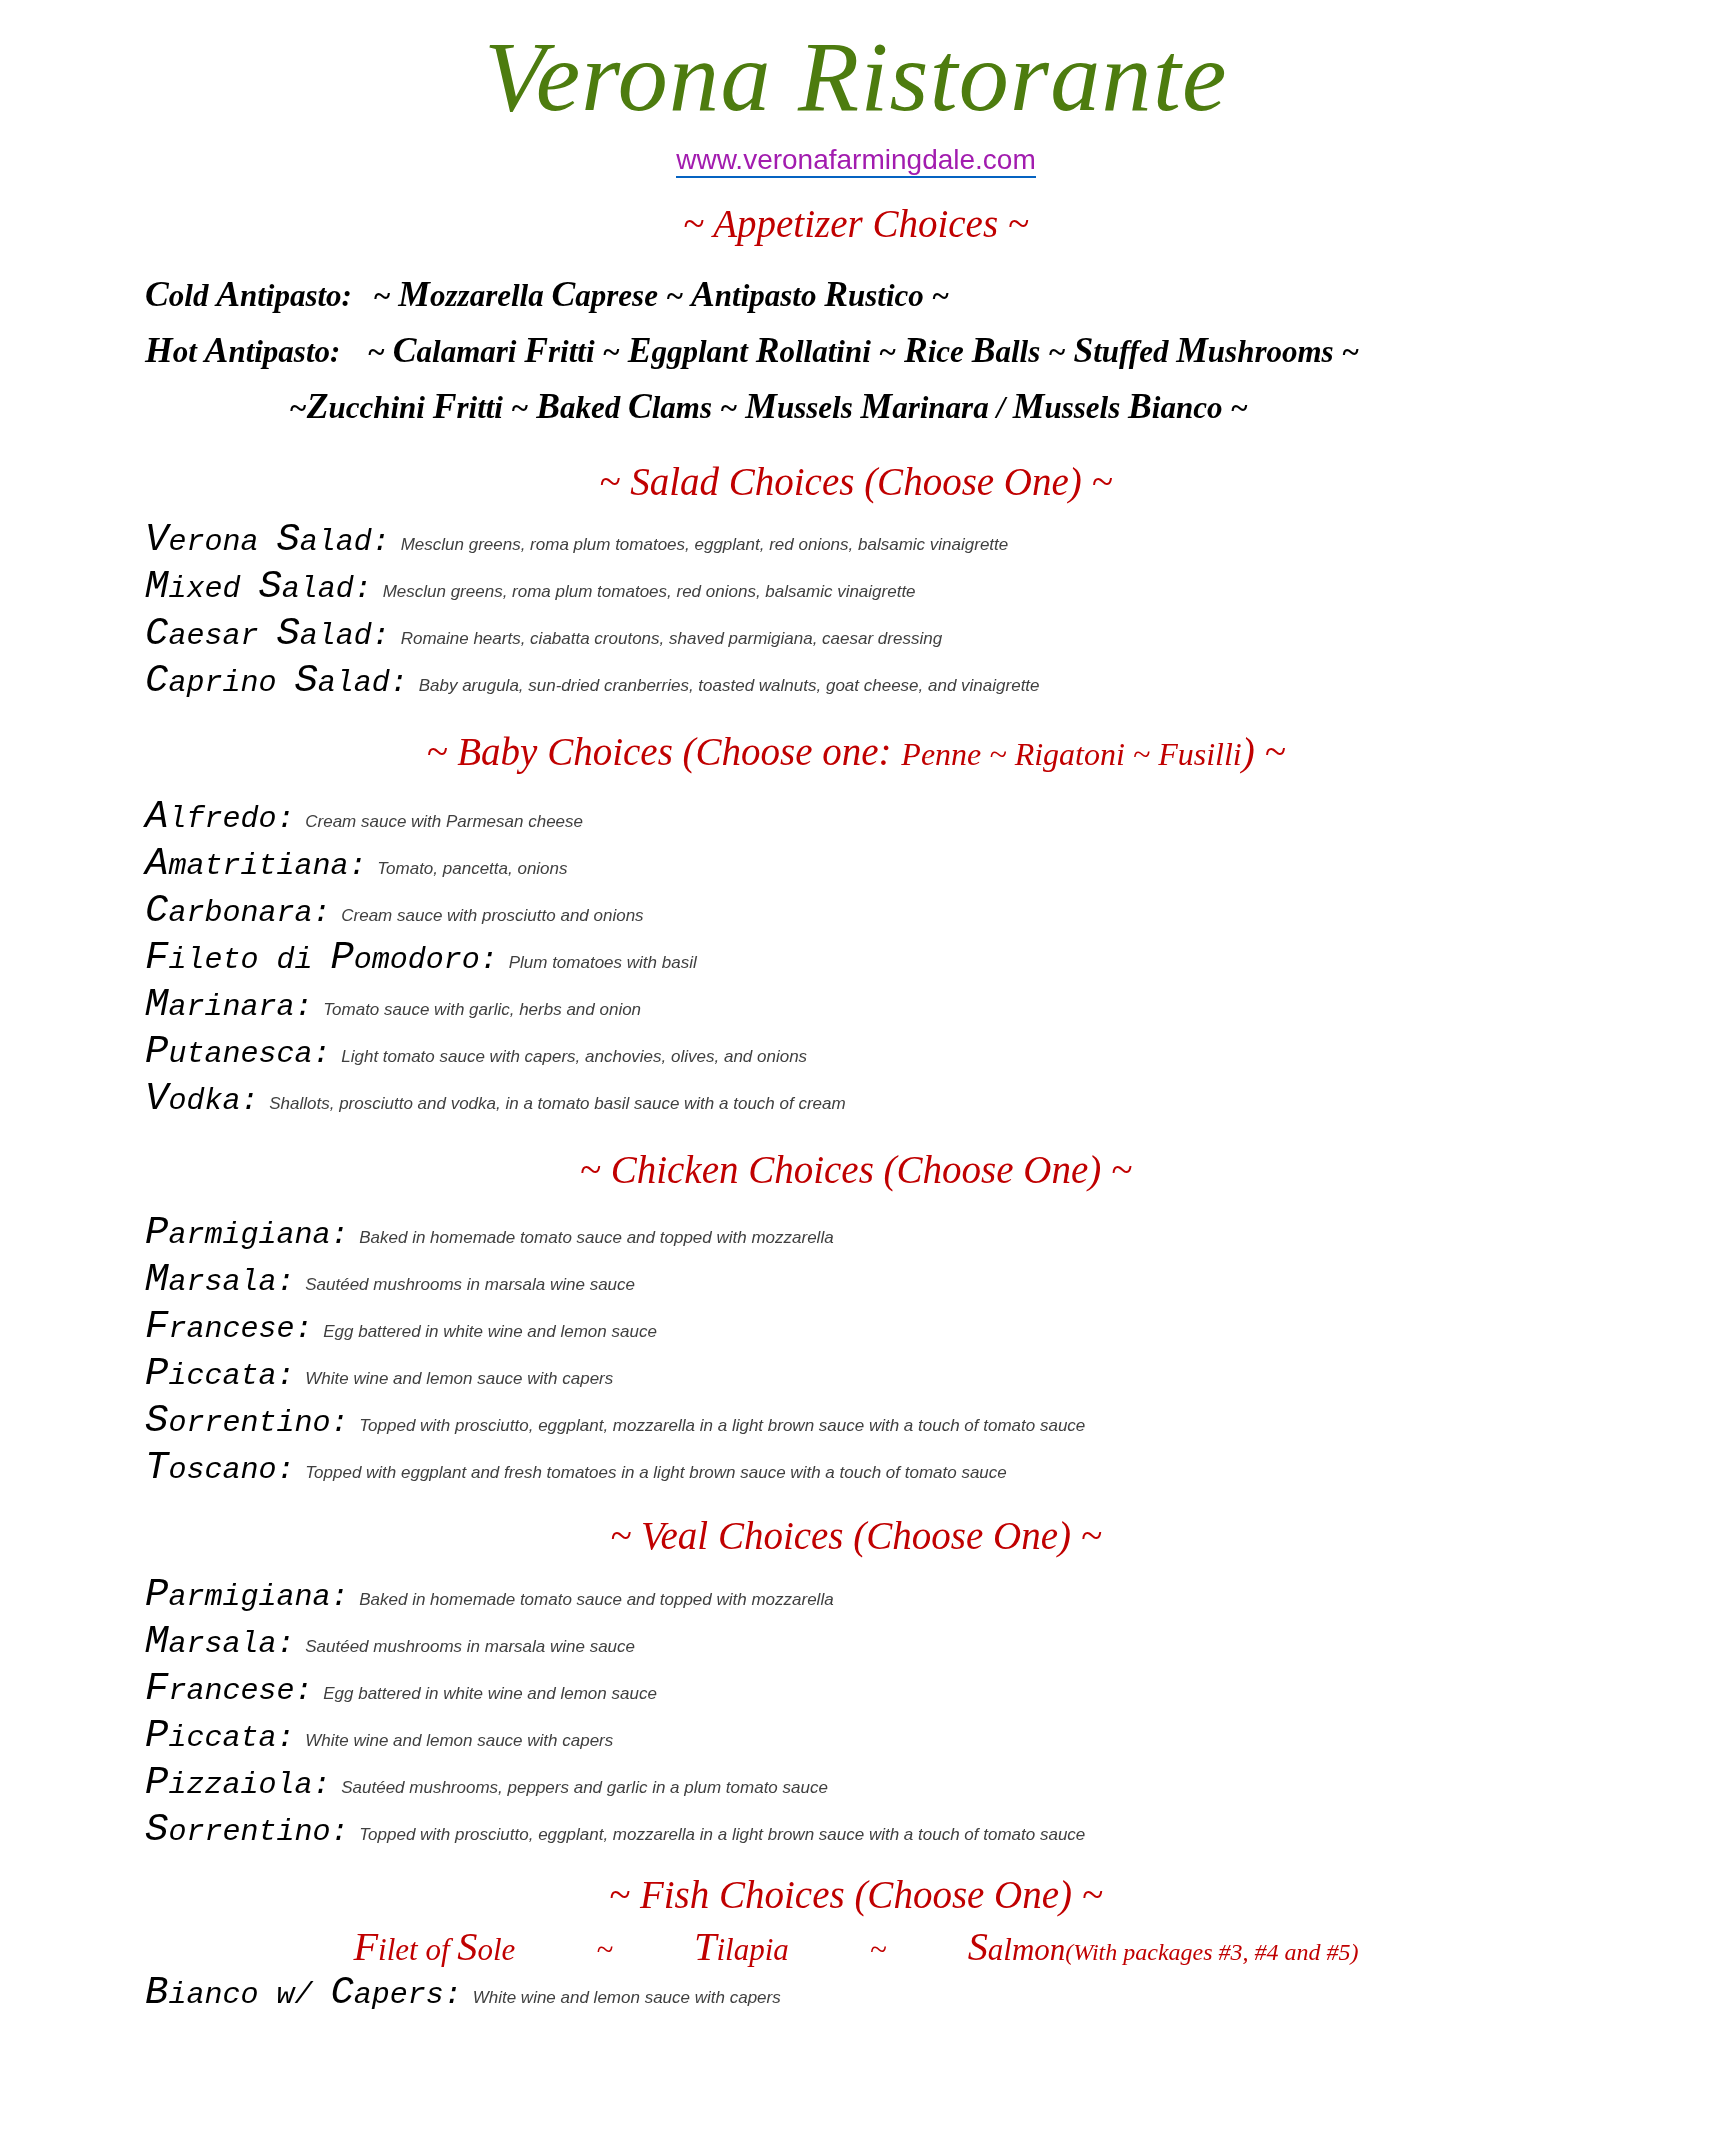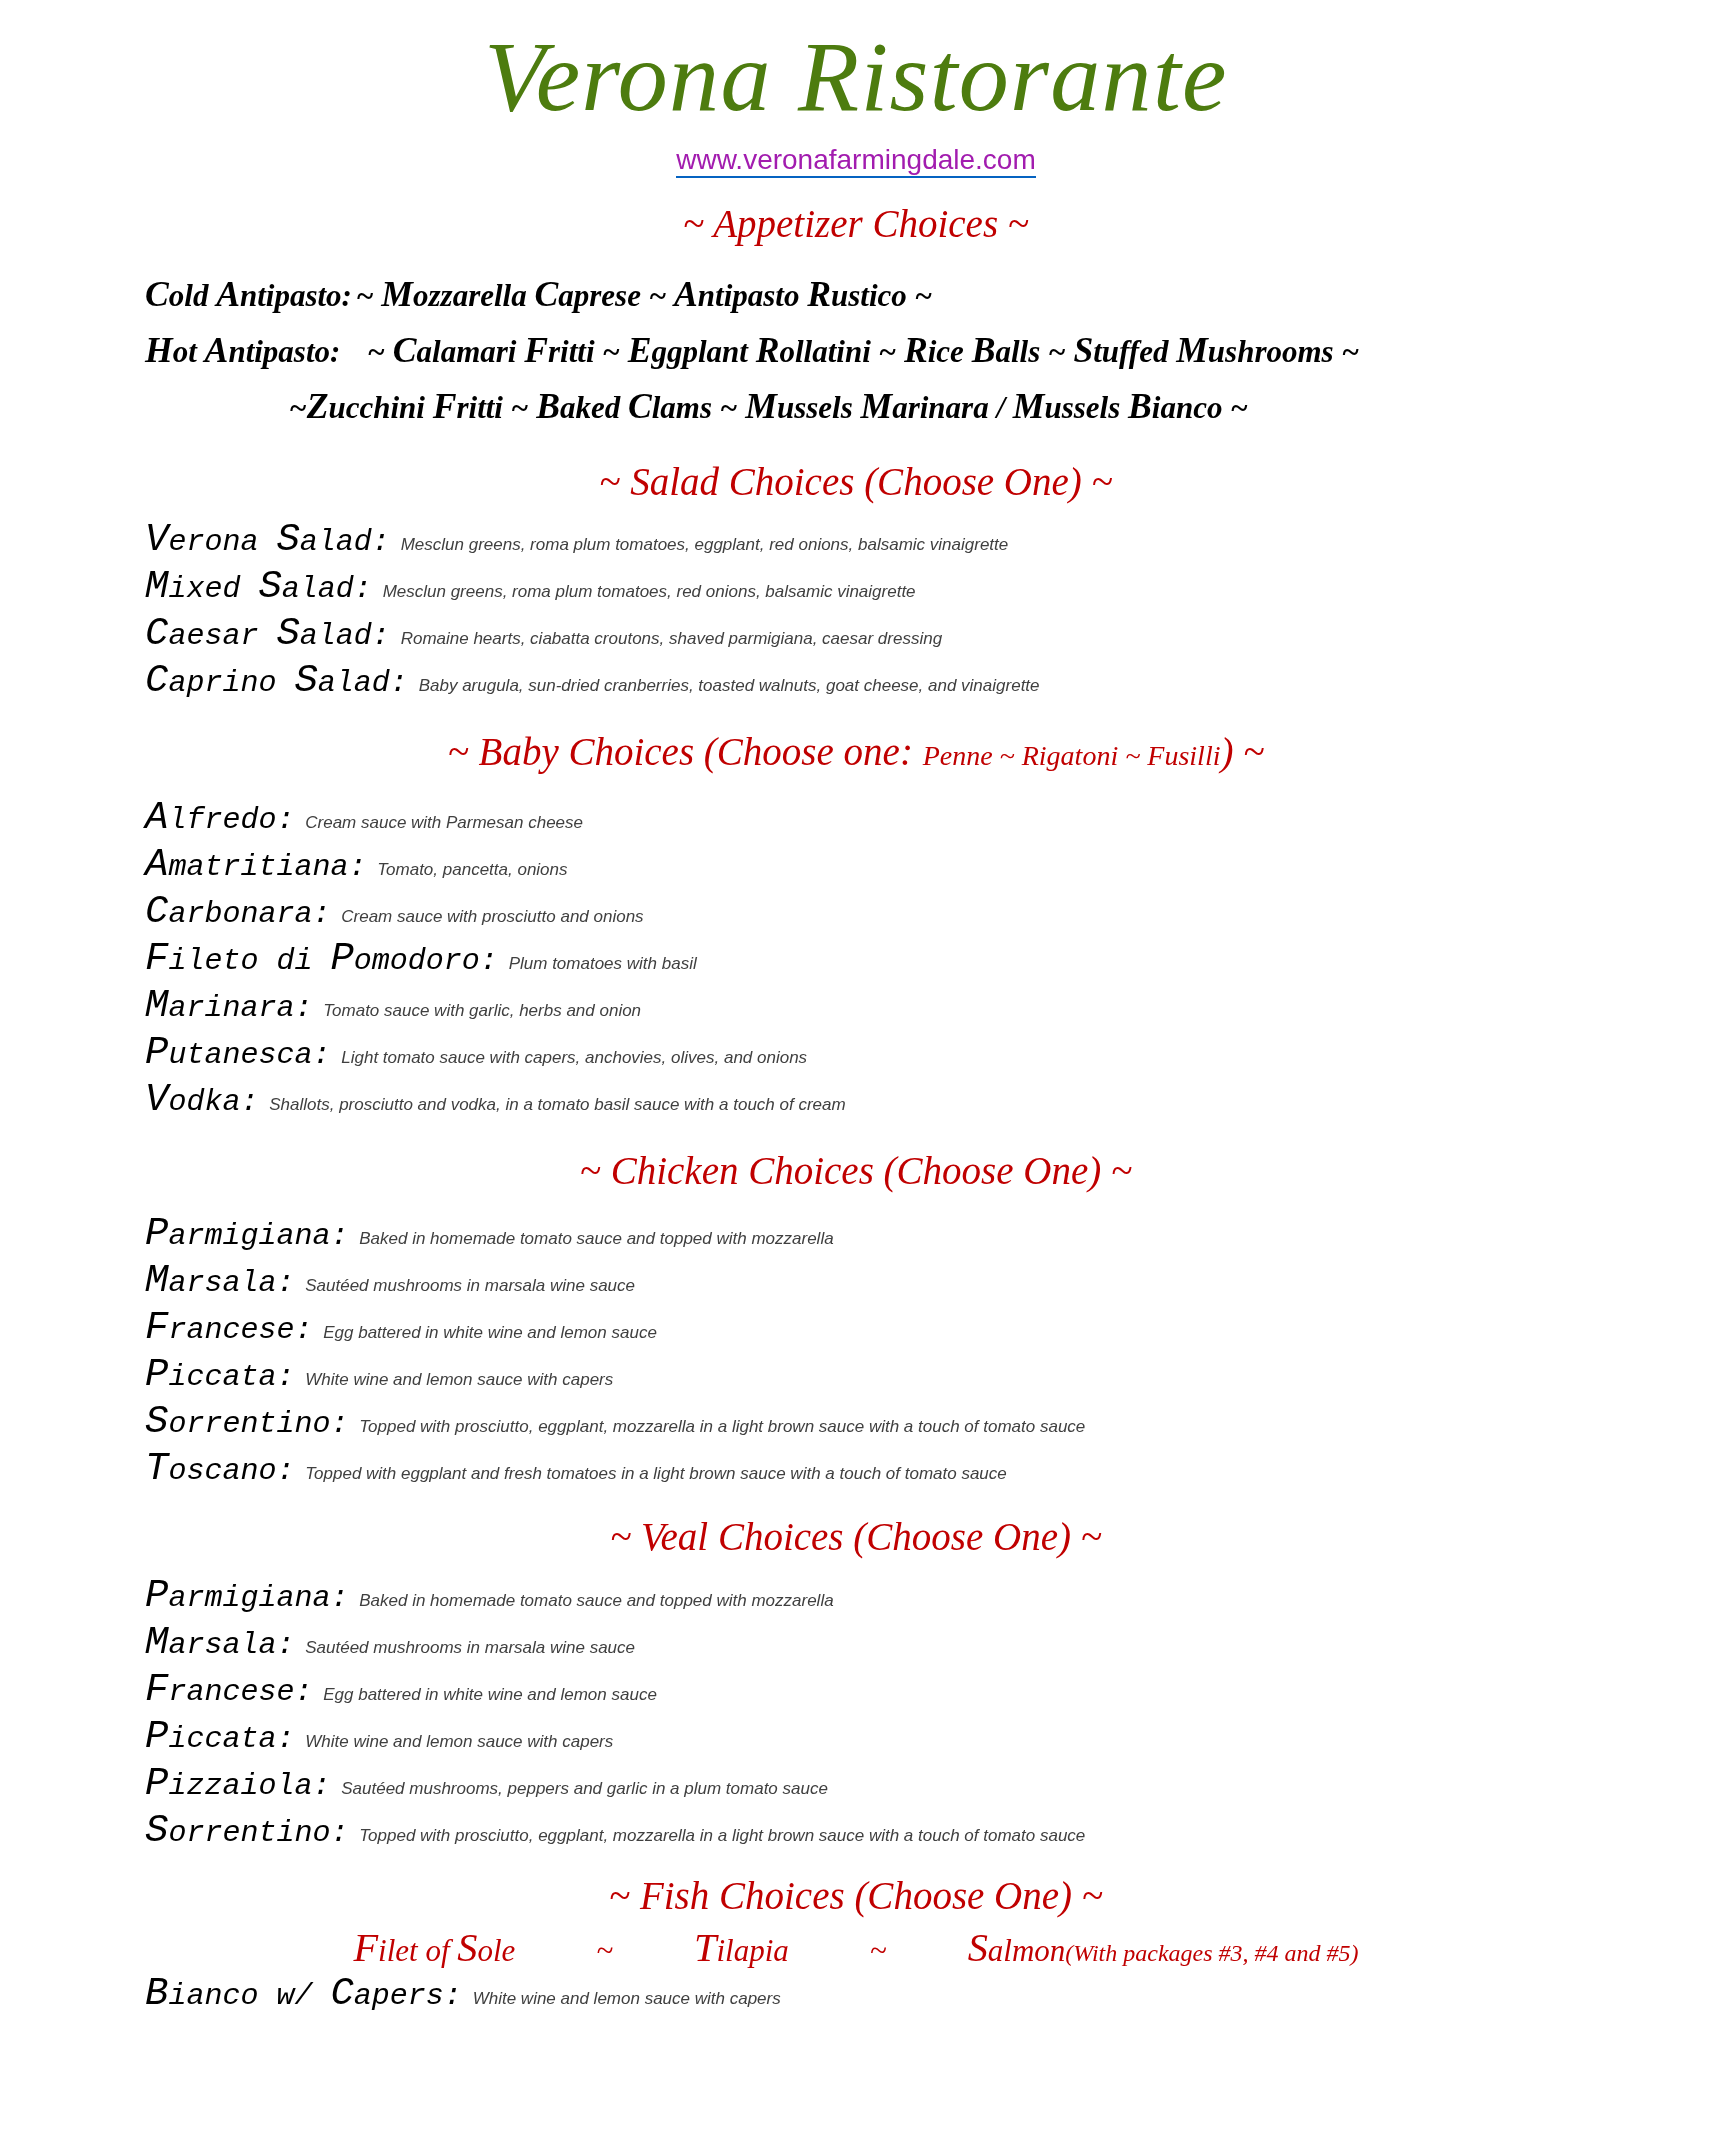--- a/index.html
+++ b/index.html
@@ -32,31 +32,31 @@
     font-style:italic; font-weight:normal;
     font-size:39px; line-height:57px;
     color:#C00000; text-align:center; margin:0;
   }
   h2.appetizers { margin:13.5px 0 16px; line-height:54px; }
   h2.salads     { margin:17.5px 0 10.8px; }
   h2.pasta      { margin:15px 0 13.5px; }
   h2.chicken    { margin:15px 0 15px; }
   h2.veal       { margin:12px 0 10.8px; }
   h2.fish       { margin:9.4px 0 2.7px;  }
-  h2 .hsub { font-size:28px; }
+  h2 .hsub { font-size:32px; }
 
   
   .app-line {
     font-family:"Liberation Serif", serif;
     font-style:italic; font-weight:bold;
     font-size:31px; line-height:55px;
     margin:0 0 0 105px; color:#000;
   }
   .app-line.indent { margin-left:249px; }
-  .app-items.gap-sm { margin-left:4px; }
+  .app-items.gap-sm { margin-left:21px; }
   .app-items.gap-lg { margin-left:27px; }
 
   
   .dish { line-height:41px; margin:0 0 0 105px; }
   .dname {
     font-family:Liberation Mono, monospace;
     font-style:italic; font-size:30px; color:#000;
     margin-right:10.8px;
   }
   .ddesc {

